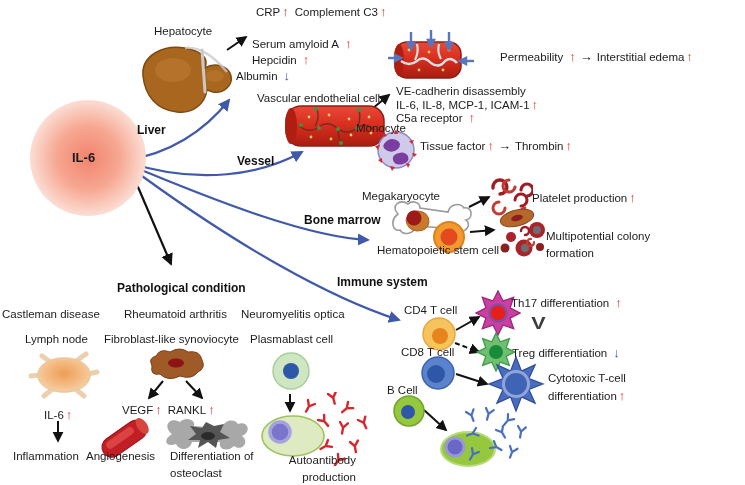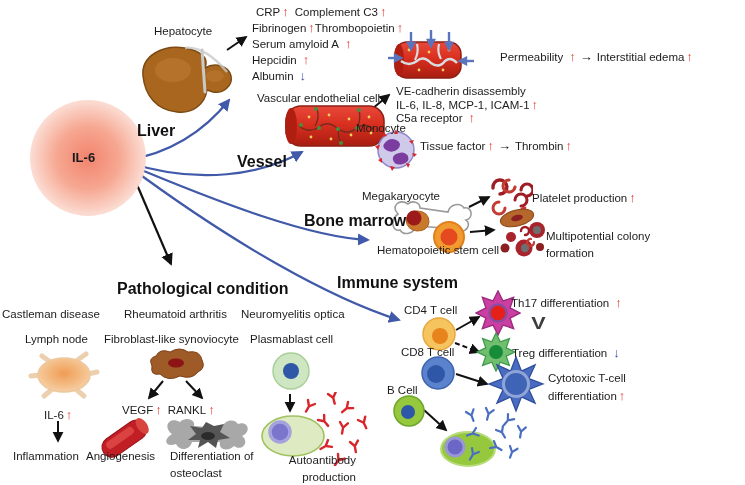--- a/index.html
+++ b/index.html
@@ -1,19 +1,19 @@
 <!DOCTYPE html>
 <html><head>
 <meta charset="utf-8">
 <style>
   html,body{margin:0;padding:0;background:#fff;}
   #fig{position:relative;width:745px;height:485px;background:#fff;overflow:hidden;
        font-family:"Liberation Sans","DejaVu Sans",sans-serif;color:#1c1c1c;}
   .lbl{position:absolute;font-size:11.5px;line-height:17px;white-space:nowrap;z-index:3;}
-  .b{font-weight:bold;font-size:16px;color:#111;}
+  .b{font-weight:bold;font-size:12px;color:#111;}
   .wrap{white-space:normal;}
   .up{color:#e53125;font-weight:700;font-size:13px;margin-left:2px;}
   .down{color:#3f51a5;font-weight:700;font-size:13px;margin-left:2px;}
   .rarr{color:#111;font-weight:700;font-size:13px;margin:0 4px;}
   .sp{margin-left:6px;}
   .gfx{position:absolute;z-index:2;}
   #connectors{position:absolute;left:0;top:0;z-index:1;}
   #il6-glow{position:absolute;left:30px;top:100px;width:116px;height:116px;border-radius:50%;z-index:1;
     background:radial-gradient(circle,#f2836e 0%,#f6a791 38%,#fbd9cf 68%,rgba(255,255,255,0) 100%);}
   #il6-label{position:absolute;left:72px;top:150px;font-weight:bold;font-size:13px;z-index:3;}
@@ -60,30 +60,27 @@
     <path d="M8,38 C6,18 28,6 50,10 C66,13 72,20 71,26 L70,30 C80,24 94,28 96,38 C98,48 88,56 78,54 L72,52 C70,66 58,76 42,74 C22,72 10,58 8,38 Z" fill="#a9661f" stroke="#7c4a12" stroke-width="1.5"></path>
     <ellipse cx="38" cy="32" rx="18" ry="12" fill="#c07c33" opacity="0.55"></ellipse>
     <ellipse cx="80" cy="38" rx="9" ry="6" fill="#c07c33" opacity="0.5"></ellipse>
     <path d="M67,12 L70,54" stroke="#c9c9c9" stroke-width="3" fill="none" stroke-linecap="round"></path>
     <path d="M50,10 Q70,8 92,34" stroke="#c9c9c9" stroke-width="2.5" fill="none" opacity="0.8"></path>
   </svg>
   <div class="lbl b" style="left:137px;top:122px">Liver</div>
   <div class="lbl" style="left:256px;top:3px">
     <span>CRP</span><span class="up">↑</span><span class="sp">Complement C3</span><span class="up">↑</span>
   </div>
-  <div class="lbl" style="left:252px;top:19px">
-    <span>Fibrinogen</span><span class="up">↑</span><span>Thrombopoietin</span><span class="up">↑</span>
-  </div>
   <div class="lbl" style="left:252px;top:35px">
     <span>Serum amyloid A</span><span class="up sp">↑</span>
   </div>
   <div class="lbl" style="left:252px;top:51px">
     <span>Hepcidin</span><span class="up sp">↑</span>
   </div>
-  <div class="lbl" style="left:252px;top:67px">
+  <div class="lbl" style="left:236px;top:67px">
     <span>Albumin</span><span class="down sp">↓</span>
   </div>
 
   <div class="lbl" style="left:257px;top:90px">Vascular endothelial cell</div>
   <svg class="gfx" style="left:281px;top:101px" width="108" height="50" viewBox="0 0 108 50">
     <defs>
         <linearGradient id="vg1" x1="0" y1="0" x2="0" y2="1">
       <stop offset="0" stop-color="#e8493a"></stop>
           <stop offset="0.45" stop-color="#d92f1f"></stop>
           <stop offset="1" stop-color="#a81d11"></stop>

